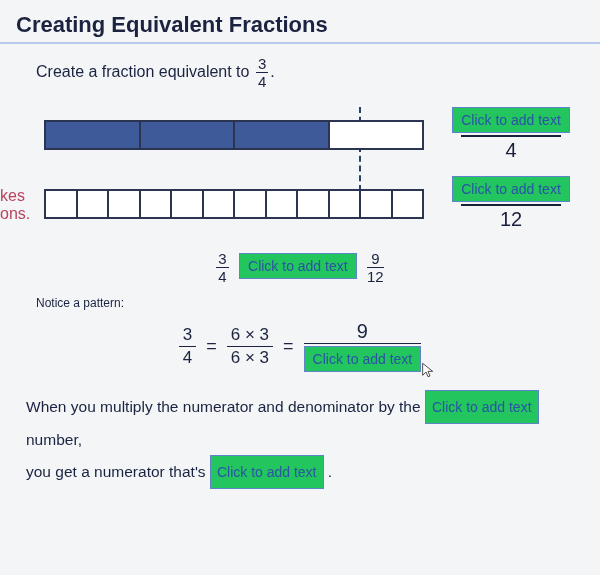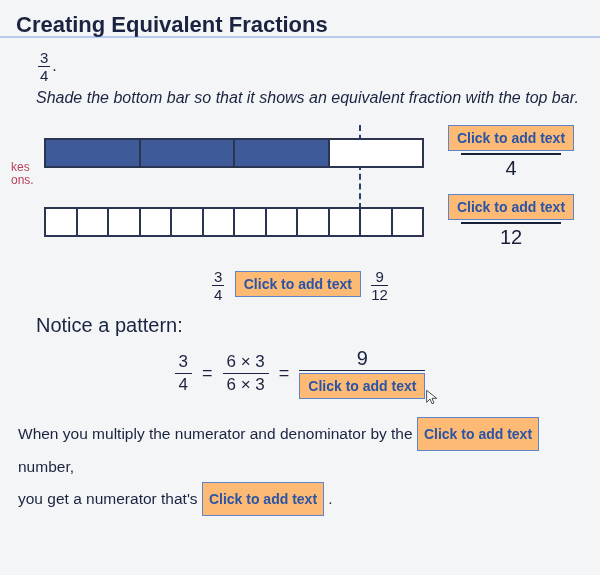--- a/index.html
+++ b/index.html
@@ -15,21 +15,21 @@
     position: relative;
   }
   .page {
     padding: 10px 14px 10px 14px;
     position: relative;
   }
   .title {
     font-size: 22px;
     font-weight: 700;
     color: #1b2340;
-    margin: 2px 0 2px 2px;
+    margin: 2px 0 8px 2px;
   }
   .hr {
     height: 2px;
     background: linear-gradient(#4a7bdc,#4a7bdc);
     opacity:.35;
     margin: -4px -14px 12px -14px;
   }
   .prompt1, .prompt2 {
     font-size: 16px;
     color: #1b2340;
@@ -41,22 +41,22 @@
     vertical-align: middle;
     text-align: center;
     font-size: 15px;
     line-height: 1;
     margin: 0 2px;
   }
   .inline-frac .n { display:block; border-bottom:1.5px solid #1b2340; padding:0 2px 1px;}
   .inline-frac .d { display:block; padding-top:1px;}
   
   .sidetab {
-    position:absolute; left:0; top:161px;
-    font-size:12px; color:#b8435d; line-height:1.1;padding-left:11px;
+    position:absolute; left:0; top:187px;
+    font-size:16px; color:#b8435d; line-height:1.1;
   }
   
   .bars {
     margin: 18px 0 4px 30px;
     position: relative;
   }
   .row {
     display:flex; align-items:center; gap:22px; margin-bottom:4px;
   }
   .bar {
@@ -80,41 +80,40 @@
     height: 84px;
     border-left: 2px dashed #29406b;
   }
   .answer {
     display:flex; flex-direction:column; align-items:center; gap:2px;
     width:130px;
   }
   .clickbox {
     border:1.5px solid #5f84c9;
     color:#2a54a6;
-    background:#fdba74;
+    background:#22c55e;
     font-size:14px;
     padding:4px 8px;
     cursor:text;
     white-space:nowrap;
     display:inline-block;
-    font-weight:bold;
   }
   .denom {
     font-size:20px; color:#18203a; font-weight:400;
     border-top:2px solid #18203a;
     width:100px; text-align:center; padding-top:2px;
   }
   .spacer { height:10px; }
   
   .mid-eq {
     text-align:center; margin: 20px 0 6px;
     font-size:15px; color:#1b2340;
   }
   .notice {
-    font-size:20px; color:#1b2340; margin: 12px 0 10px 22px;
+    font-size:12px; color:#1b2340; margin: 12px 0 10px 22px;
   }
   .pattern {
     text-align:center; font-size:17px; color:#1b2340;
     display:flex; justify-content:center; align-items:center; gap:10px;
     margin-bottom:18px;
   }
   .bigfrac {
     display:inline-block; text-align:center; line-height:1.05;
   }
   .bigfrac .n{display:block;border-bottom:1.8px solid #1b2340;padding:0 4px 2px;}
@@ -123,38 +122,38 @@
   .result-col { position:relative; display:inline-block; }
   .result-top { font-size:20px; display:block; text-align:center;}
   .result-bot {
     border-top:1.8px solid #1b2340; display:block; padding-top:2px;
   }
   .cursor-icon {
     position:absolute; right:-14px; bottom:-6px;
     width:14px;height:16px;
   }
   .para {
-    font-size:15.5px; color:#1b2340; margin:8px 4px; line-height:2;
+    font-size:15.5px; color:#1b2340; margin:8px 12px; line-height:2;
   }
   .para .clickbox { padding:2px 6px; font-size:14px; }
 </style>
 </head>
 <body>
 
 <div class="page">
   <div class="title">Creating Equivalent Fractions</div>
   <div class="hr"></div>
 
   <div class="prompt1">
+    <span>Create a fraction equivalent to</span>
     <span class="inline-frac">
       <span class="n">3</span>
       <span class="d">4</span>
     </span><span>.</span>
   </div>
-  <div class="prompt2">Shade the bottom bar so that it shows an equivalent fraction with the top bar.</div>
 
   <div class="sidetab">
     <div>kes</div>
     <div>ons.</div>
   </div>
 
   <div class="bars">
     <div class="dash"></div>
 
     <div class="row">

